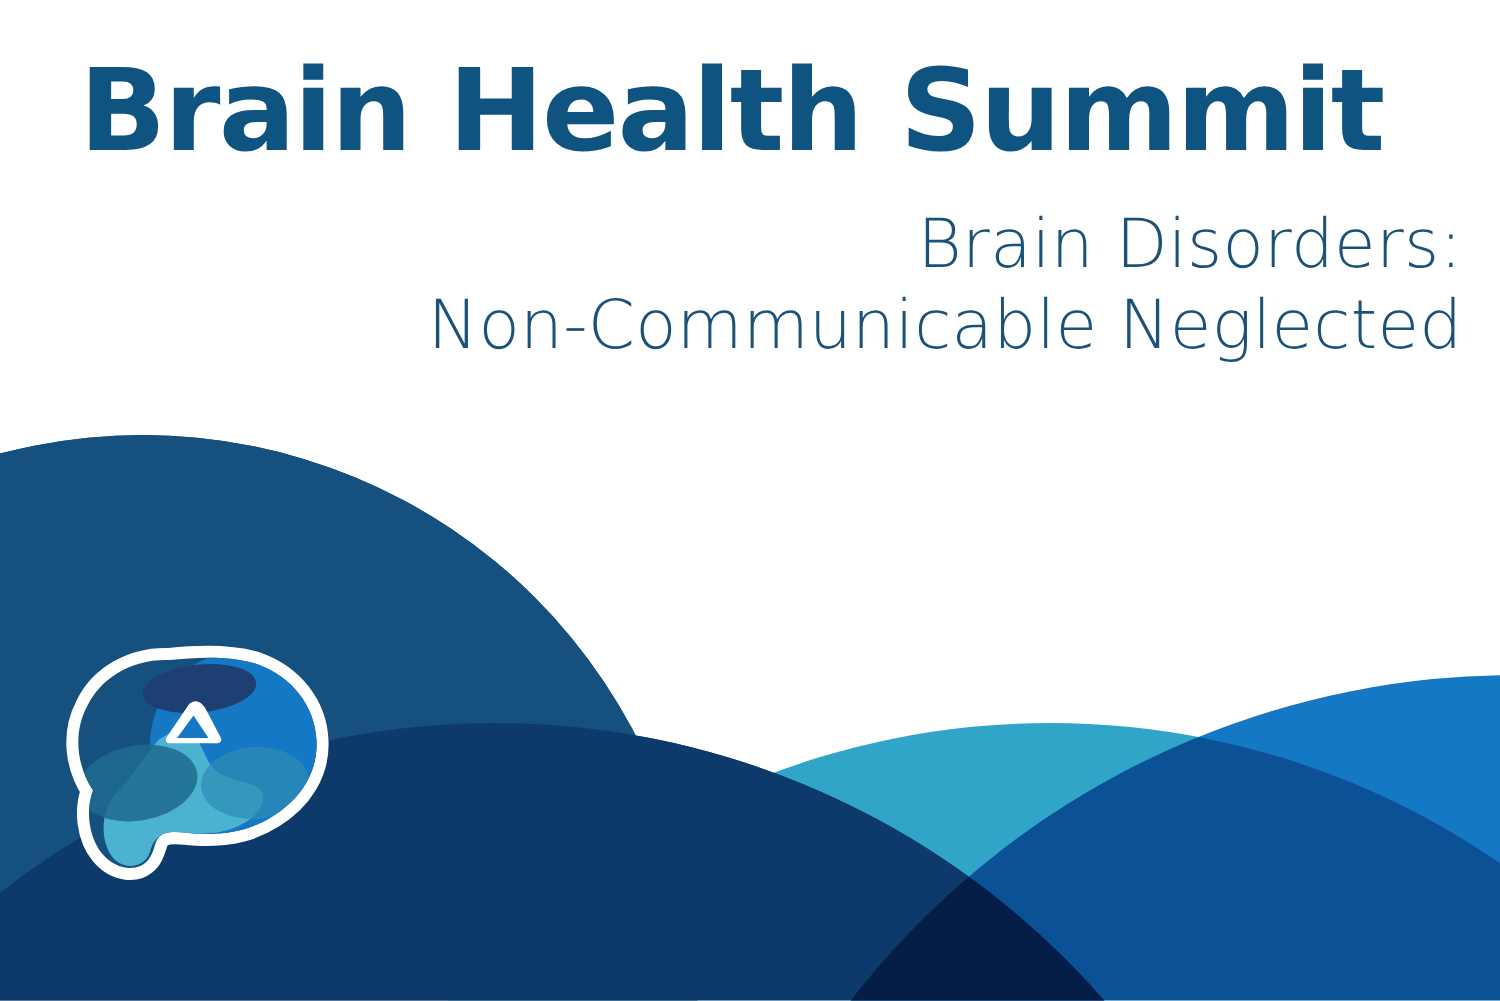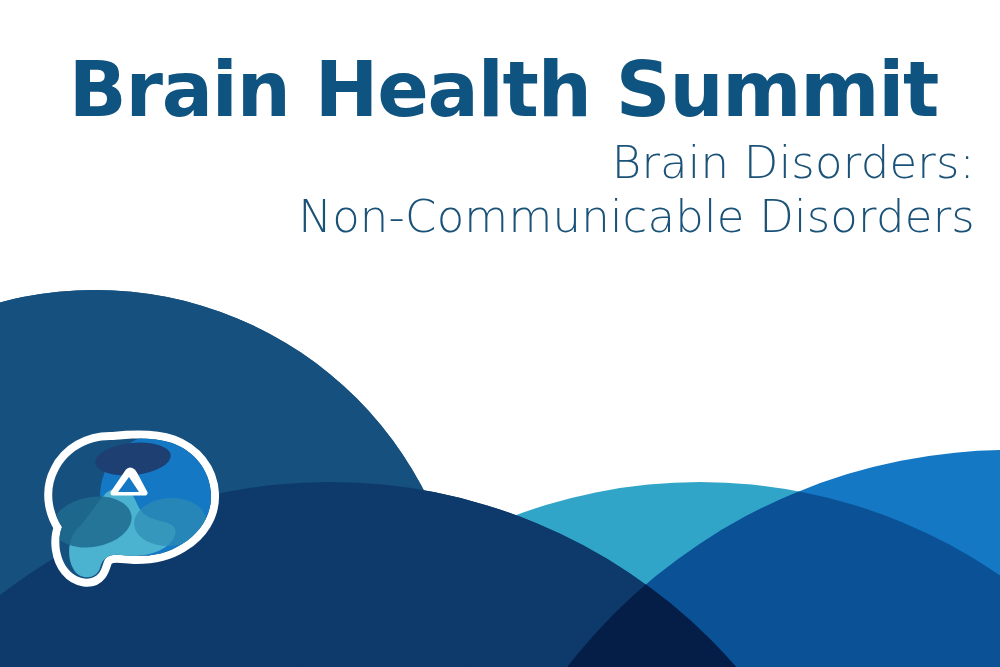--- a/index.html
+++ b/index.html
@@ -25,21 +25,21 @@
     height: 667px;
   }
   #text-block {
     position: absolute;
     left: 0;
     top: 0;
     width: 1000px;
     z-index: 5;
   }
   #main-title {
-    margin: 16px;
+    margin: 0;
     padding: 0;
     position: absolute;
     left: 0;
     top: 36px;
     width: 975px;
     text-align: center;
     font-family: "DejaVu Sans", sans-serif;
     font-weight: bold;
     font-size: 76px;
     line-height: 1.0;
@@ -154,21 +154,21 @@
           <rect x="0" y="0" width="1000" height="667" fill="#0D3A6B"></rect>
         </g>
       </g>
     </g>
   </svg>
 
   <div id="text-block">
     <h1 id="main-title">Brain Health Summit</h1>
     <div id="subtitle">
       <span class="sub-line">Brain Disorders:</span>
-      <span class="sub-line">Non-Communicable Disorders</span>
+      <span class="sub-line">Non-Communicable Neglected</span>
     </div>
   </div>
 
   <svg id="brain-logo" viewBox="0 0 186 166" width="186" height="166" xmlns="http://www.w3.org/2000/svg">
     <defs>
       <clipPath id="brainClip">
         <path d="M69,10
                  C 44,9 23,22 14,41
                  C 4,60 8,82 18,97
                  C 13,110 15,128 24,139

